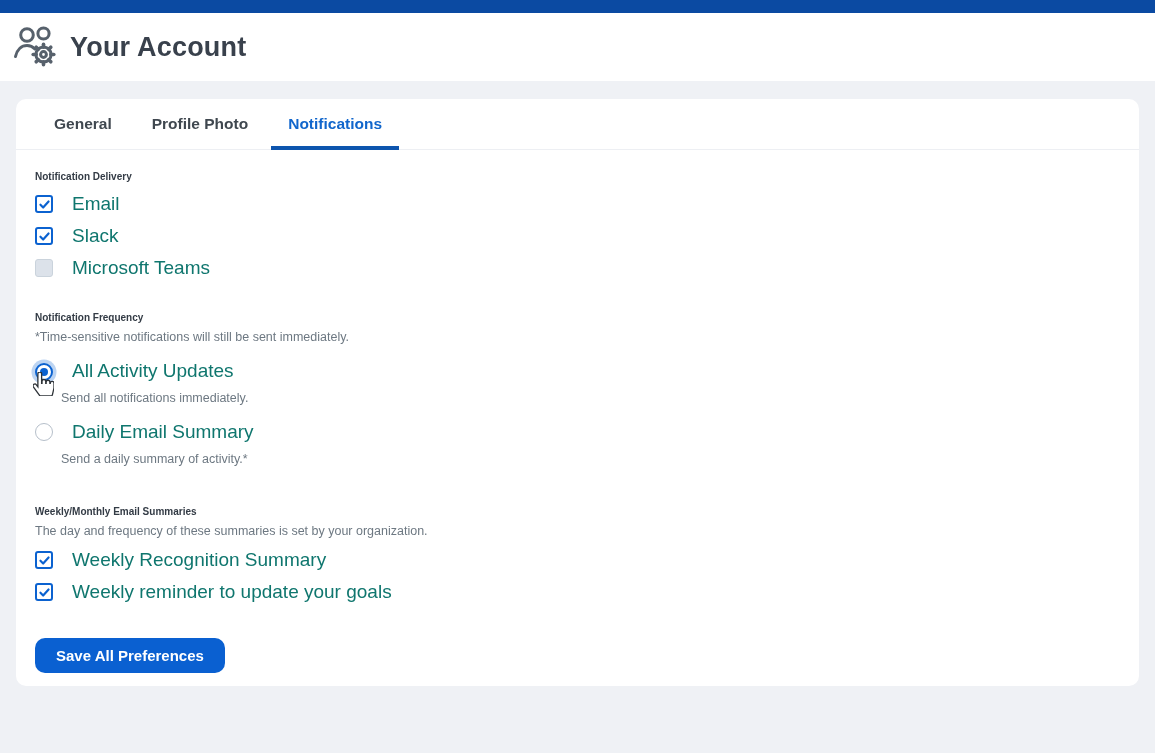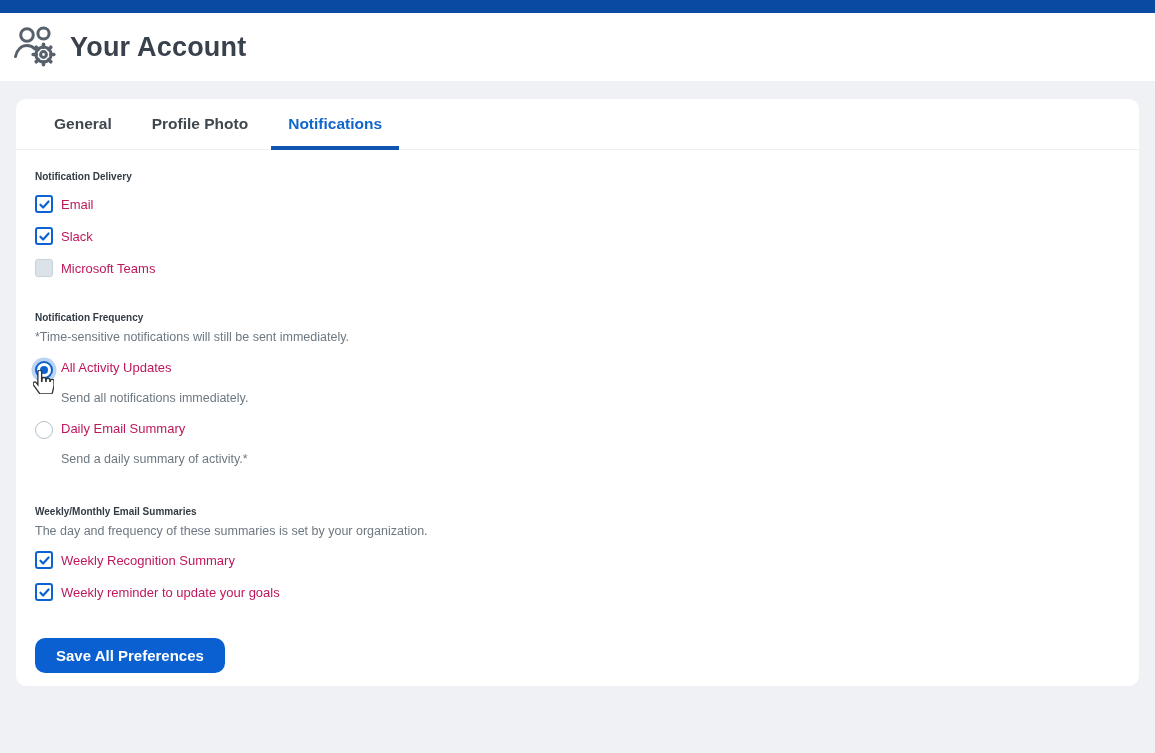--- a/index.html
+++ b/index.html
@@ -99,26 +99,26 @@
     display: inline-flex;
     align-items: center;
     justify-content: center;
   }
   .chk svg { display: none; }
   .chk.checked {
     background: #ffffff;
     border: 2px solid #0b62d0;
   }
   .chk.checked svg { display: block; }
-  .opt-label { font-size: 13px; color: #be185d; }
+  .opt-label { font-size: 19px; color: #0f766e; margin-left: 11px; }
 
   
   .radio-row {
     display: flex;
-    align-items: flex-start;
+    align-items: center;
     gap: 8px;
     margin-top: 16px;
     height: 22px;
     cursor: pointer;
     width: max-content;
   }
   .radio-wrap { position: relative; width: 18px; height: 18px; flex: 0 0 18px; }
   .radio {
     width: 18px; height: 18px;
     border-radius: 50%;

